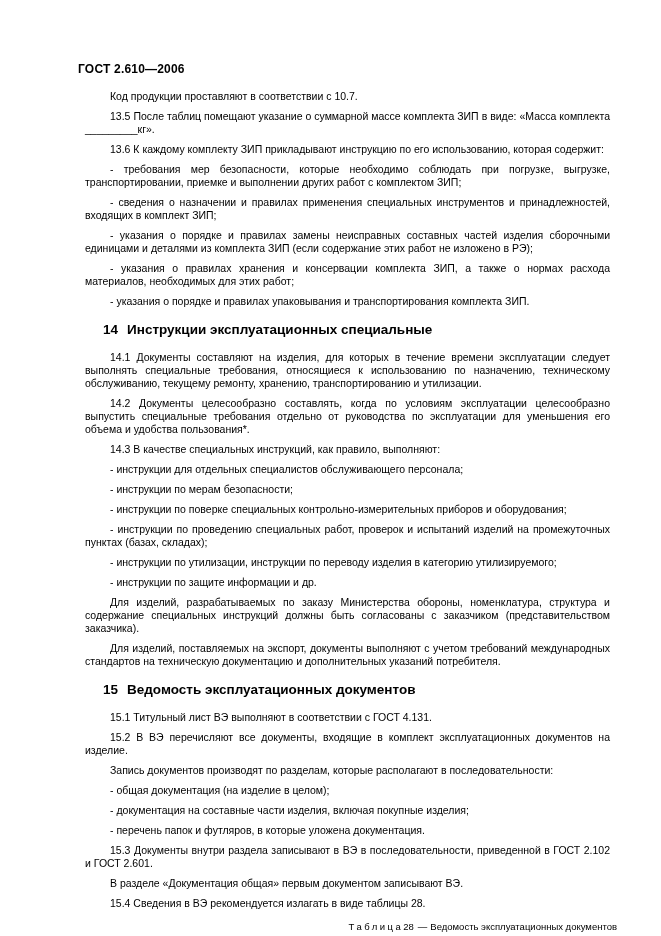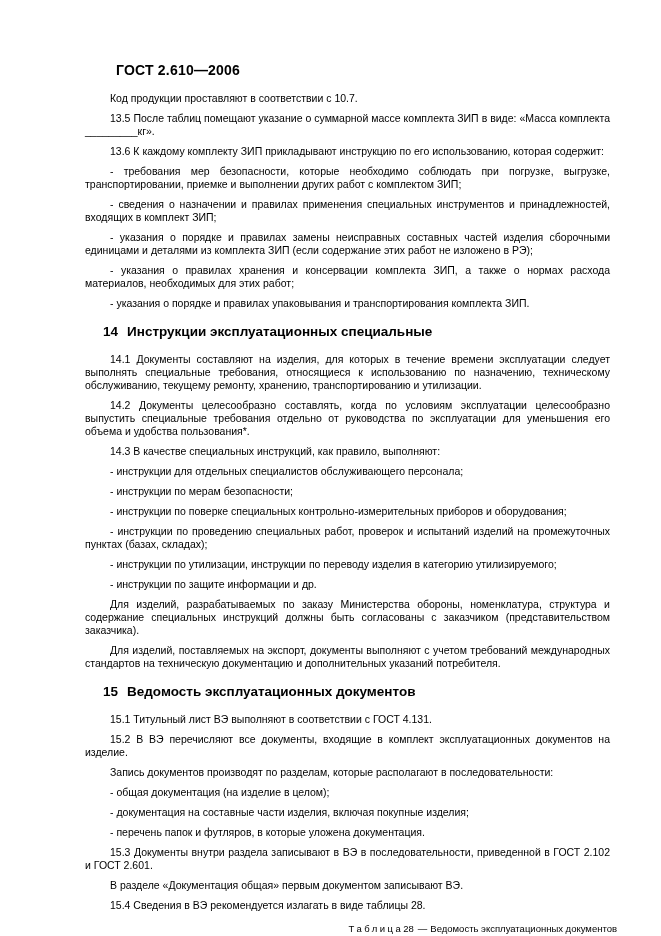--- a/index.html
+++ b/index.html
@@ -8,25 +8,24 @@
     width: 661px;
     height: 936px;
     background: #ffffff;
     color: #000000;
     font-family: "Liberation Sans", sans-serif;
     box-sizing: border-box;
     padding: 62px 44px 0 78px;
     overflow: hidden;
   }
   .doc-num {
-    font-size: 14px;
+    font-size: 12px;
     font-weight: bold;
     margin-bottom: 14px;
     letter-spacing: 0.2px;
-    margin-left: 38px;
   }
   .content { width: 100%; }
   p.body-p {
     margin: 7px;
     font-size: 10.5px;
     line-height: 13px;
     text-align: justify;
     text-indent: 25px;
   }
   p.gap-before { margin-top: 5px; }

